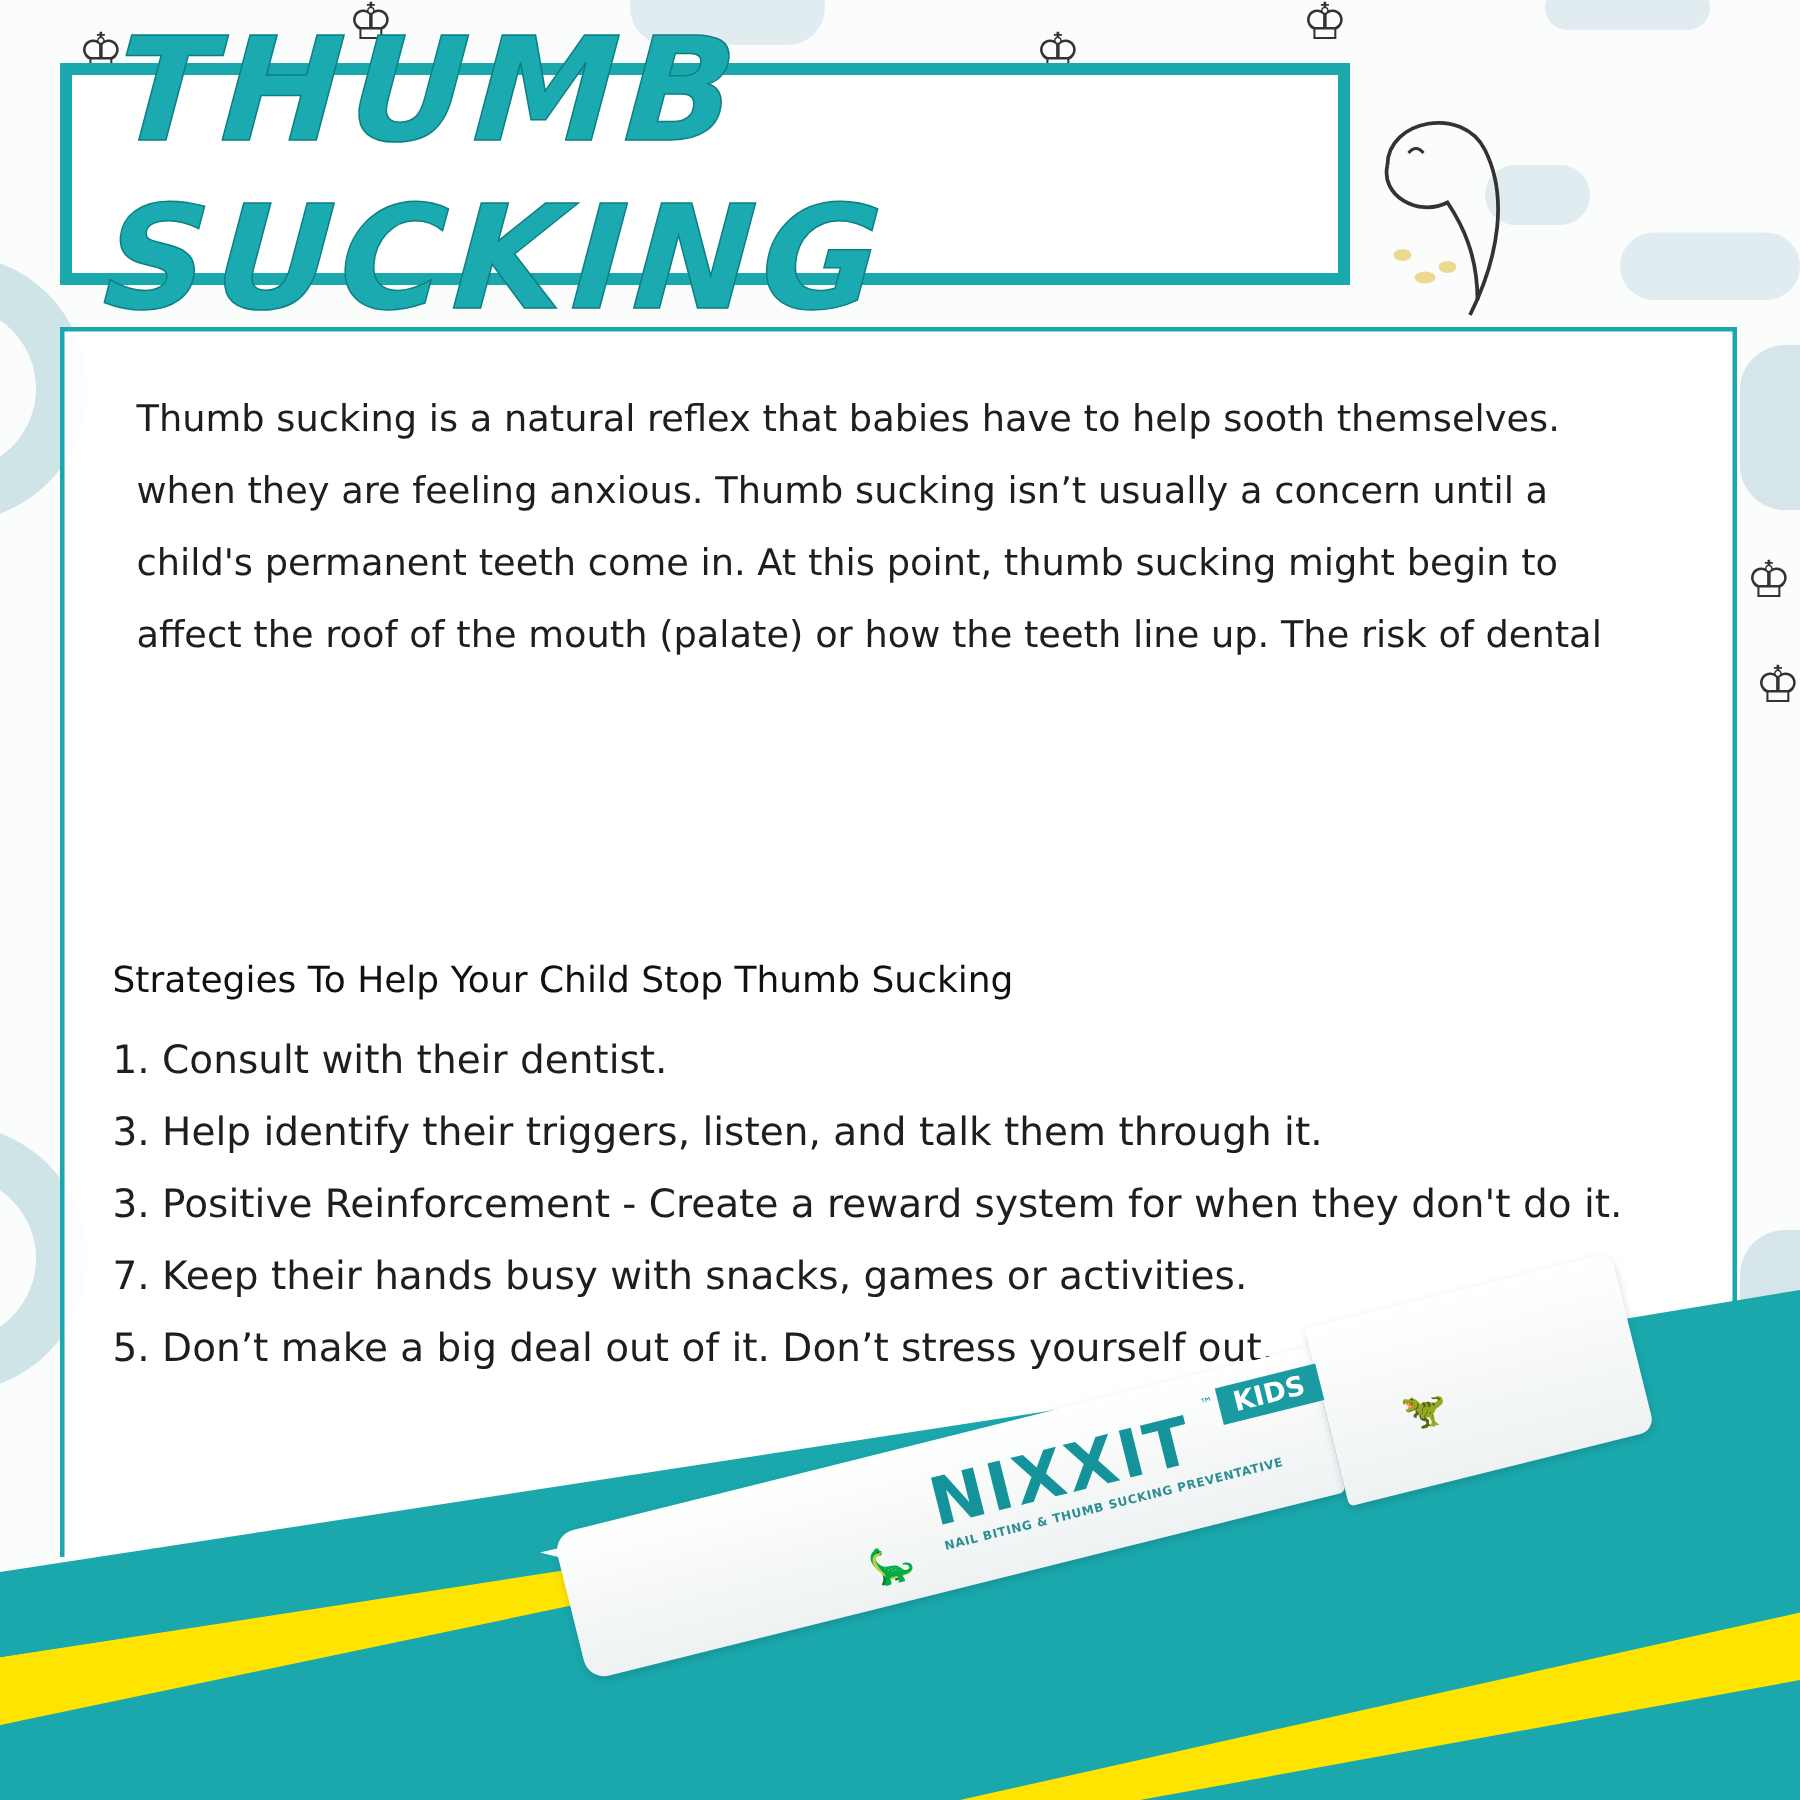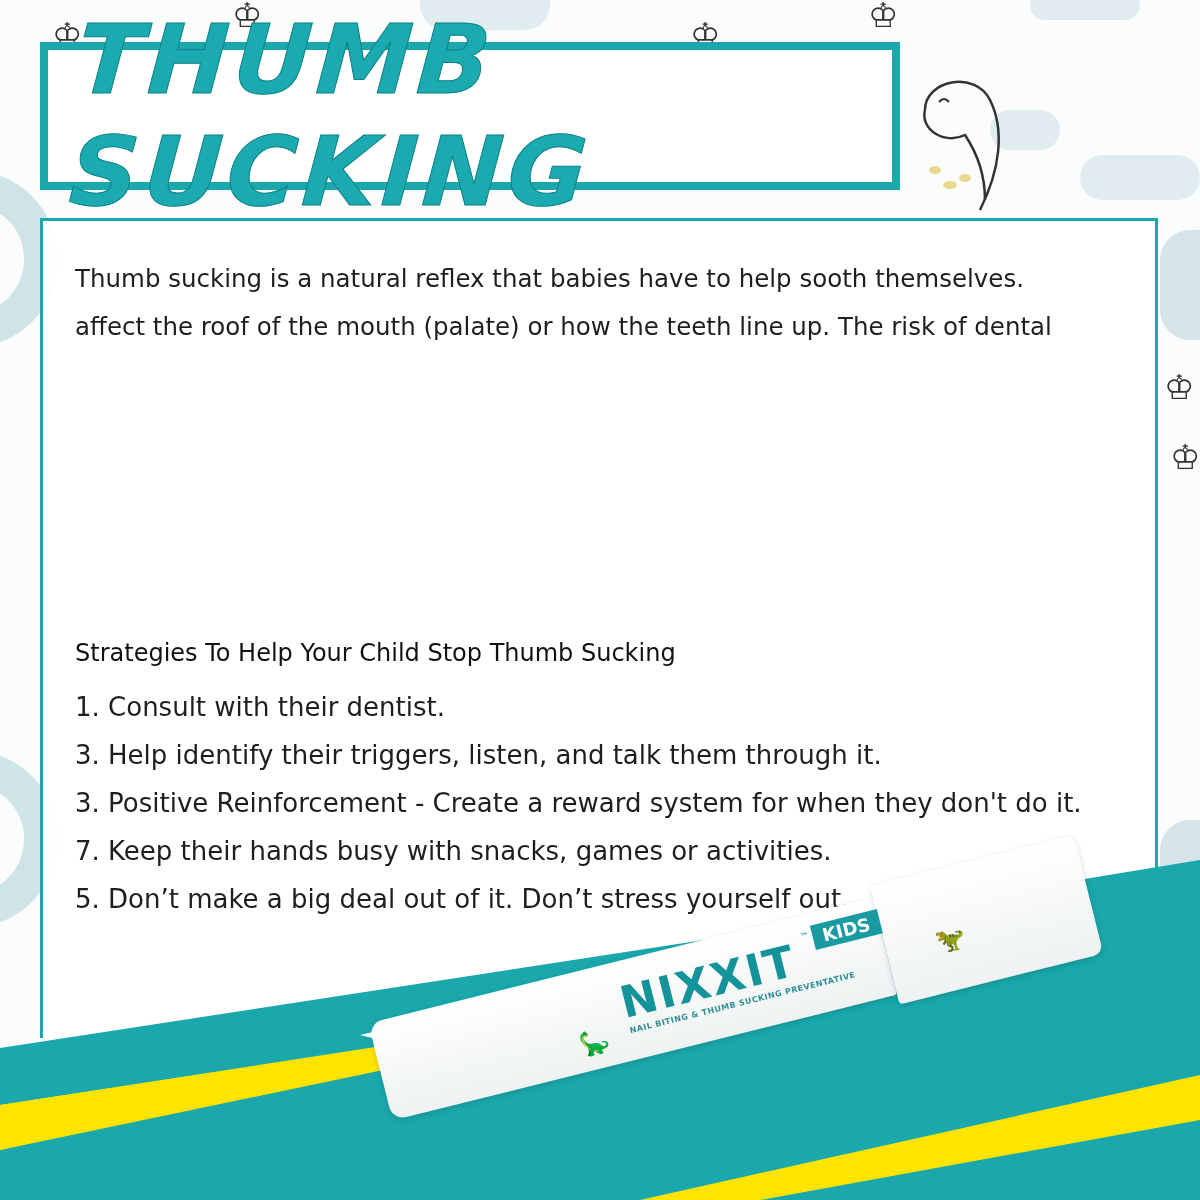--- a/index.html
+++ b/index.html
@@ -27,21 +27,21 @@
     .dino-head {
       position: absolute; left: 905px; top: 60px; width: 140px; height: 160px;
     }
 
     .content-box {
       position: absolute; left: 40px; top: 218px; width: 1118px; height: 820px;
       border: 3px solid #1aa8ad; border-bottom: none; background: rgba(255,255,255,0.93);
       box-sizing: border-box;
     }
     .para {
-      position: absolute; left: 32px; top: 34px; width: 1070px;
+      position: absolute; left: 48px; top: 34px; width: 1070px;
       font-size: 24.5px; line-height: 48px; color: #1e1e1e;
     }
     .para p { margin: 0; white-space: nowrap; }
     .strategies-title {
       position: absolute; left: 32px; top: 418px;
       font-size: 24px; font-weight: normal; color: #111;
     }
     .strategies {
       position: absolute; left: 32px; top: 462px; margin: 0; padding: 0; list-style: none;
       font-size: 26px; line-height: 48px; color: #1e1e1e;
@@ -109,20 +109,22 @@
   <ellipse cx="60" cy="118" rx="6" ry="4" fill="#ecd990"></ellipse>
 </svg>
 
 <div class="title-box">
   <span class="title-text">THUMB SUCKING</span>
 </div>
 
 <div class="content-box">
   <div class="para">
     <p>Thumb sucking is a natural reflex that babies have to help sooth themselves.</p>
+    <p>when they are feeling anxious.  Thumb sucking isn’t usually a concern until a</p>
+    <p>child's permanent teeth come in.  At this point, thumb sucking might begin to</p>
     <p>affect the roof of the mouth (palate) or how the teeth line up.  The risk of dental</p>
   </div>
   <div class="strategies-title">Strategies To Help Your Child Stop Thumb Sucking</div>
   <ul class="strategies">
     <li>1.  Consult with their dentist.</li>
     <li>3.  Help identify their triggers, listen, and talk them through it.</li>
     <li>3.  Positive Reinforcement - Create a reward system for when they don't do it.</li>
     <li>7.  Keep their hands busy with snacks, games or activities.</li>
     <li>5.  Don’t make a big deal out of it.  Don’t stress yourself out.</li>
   </ul>

